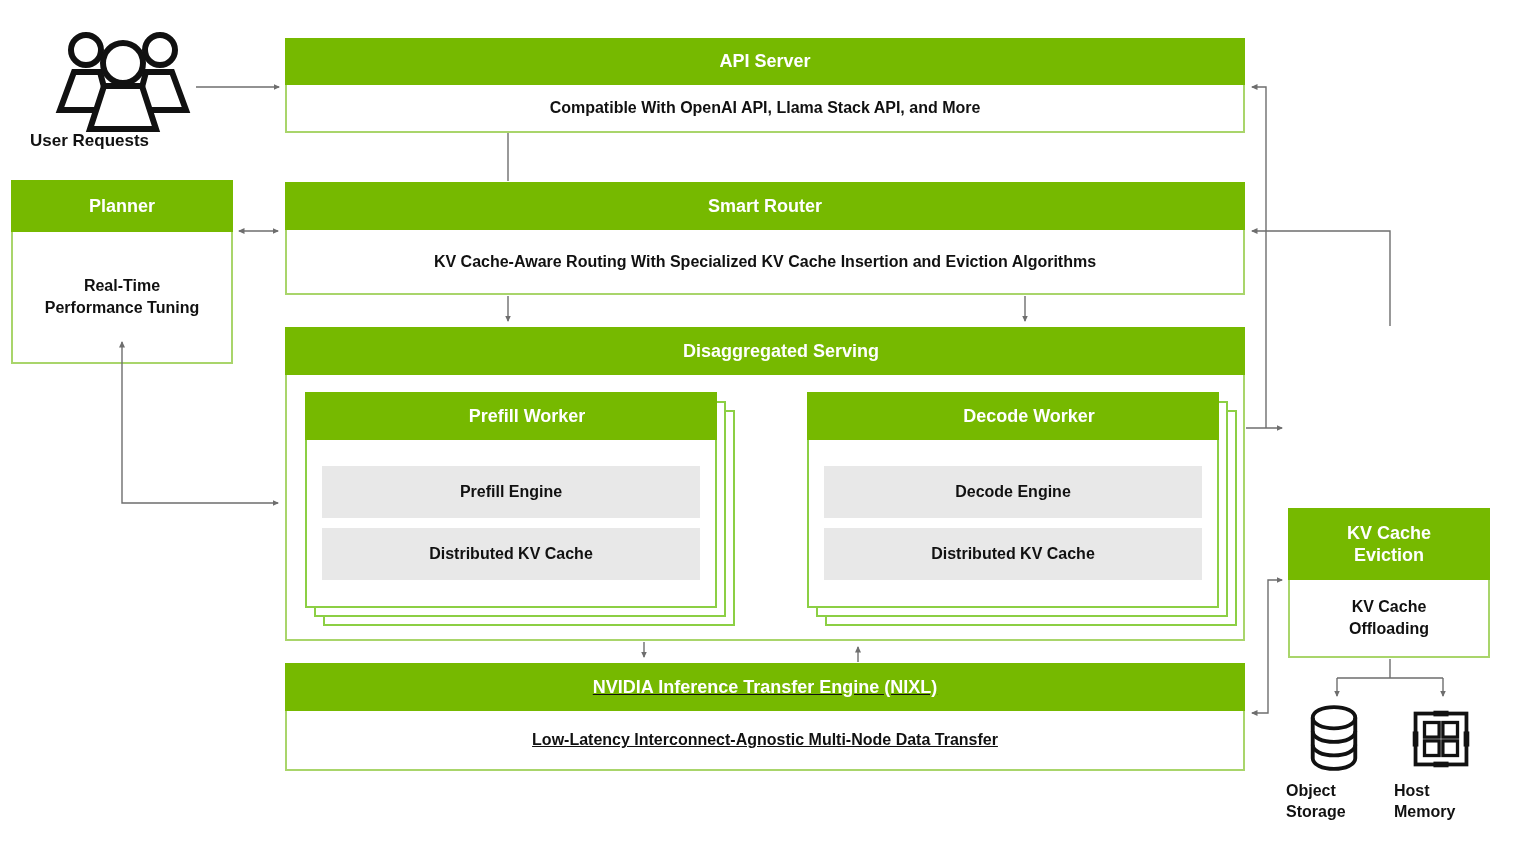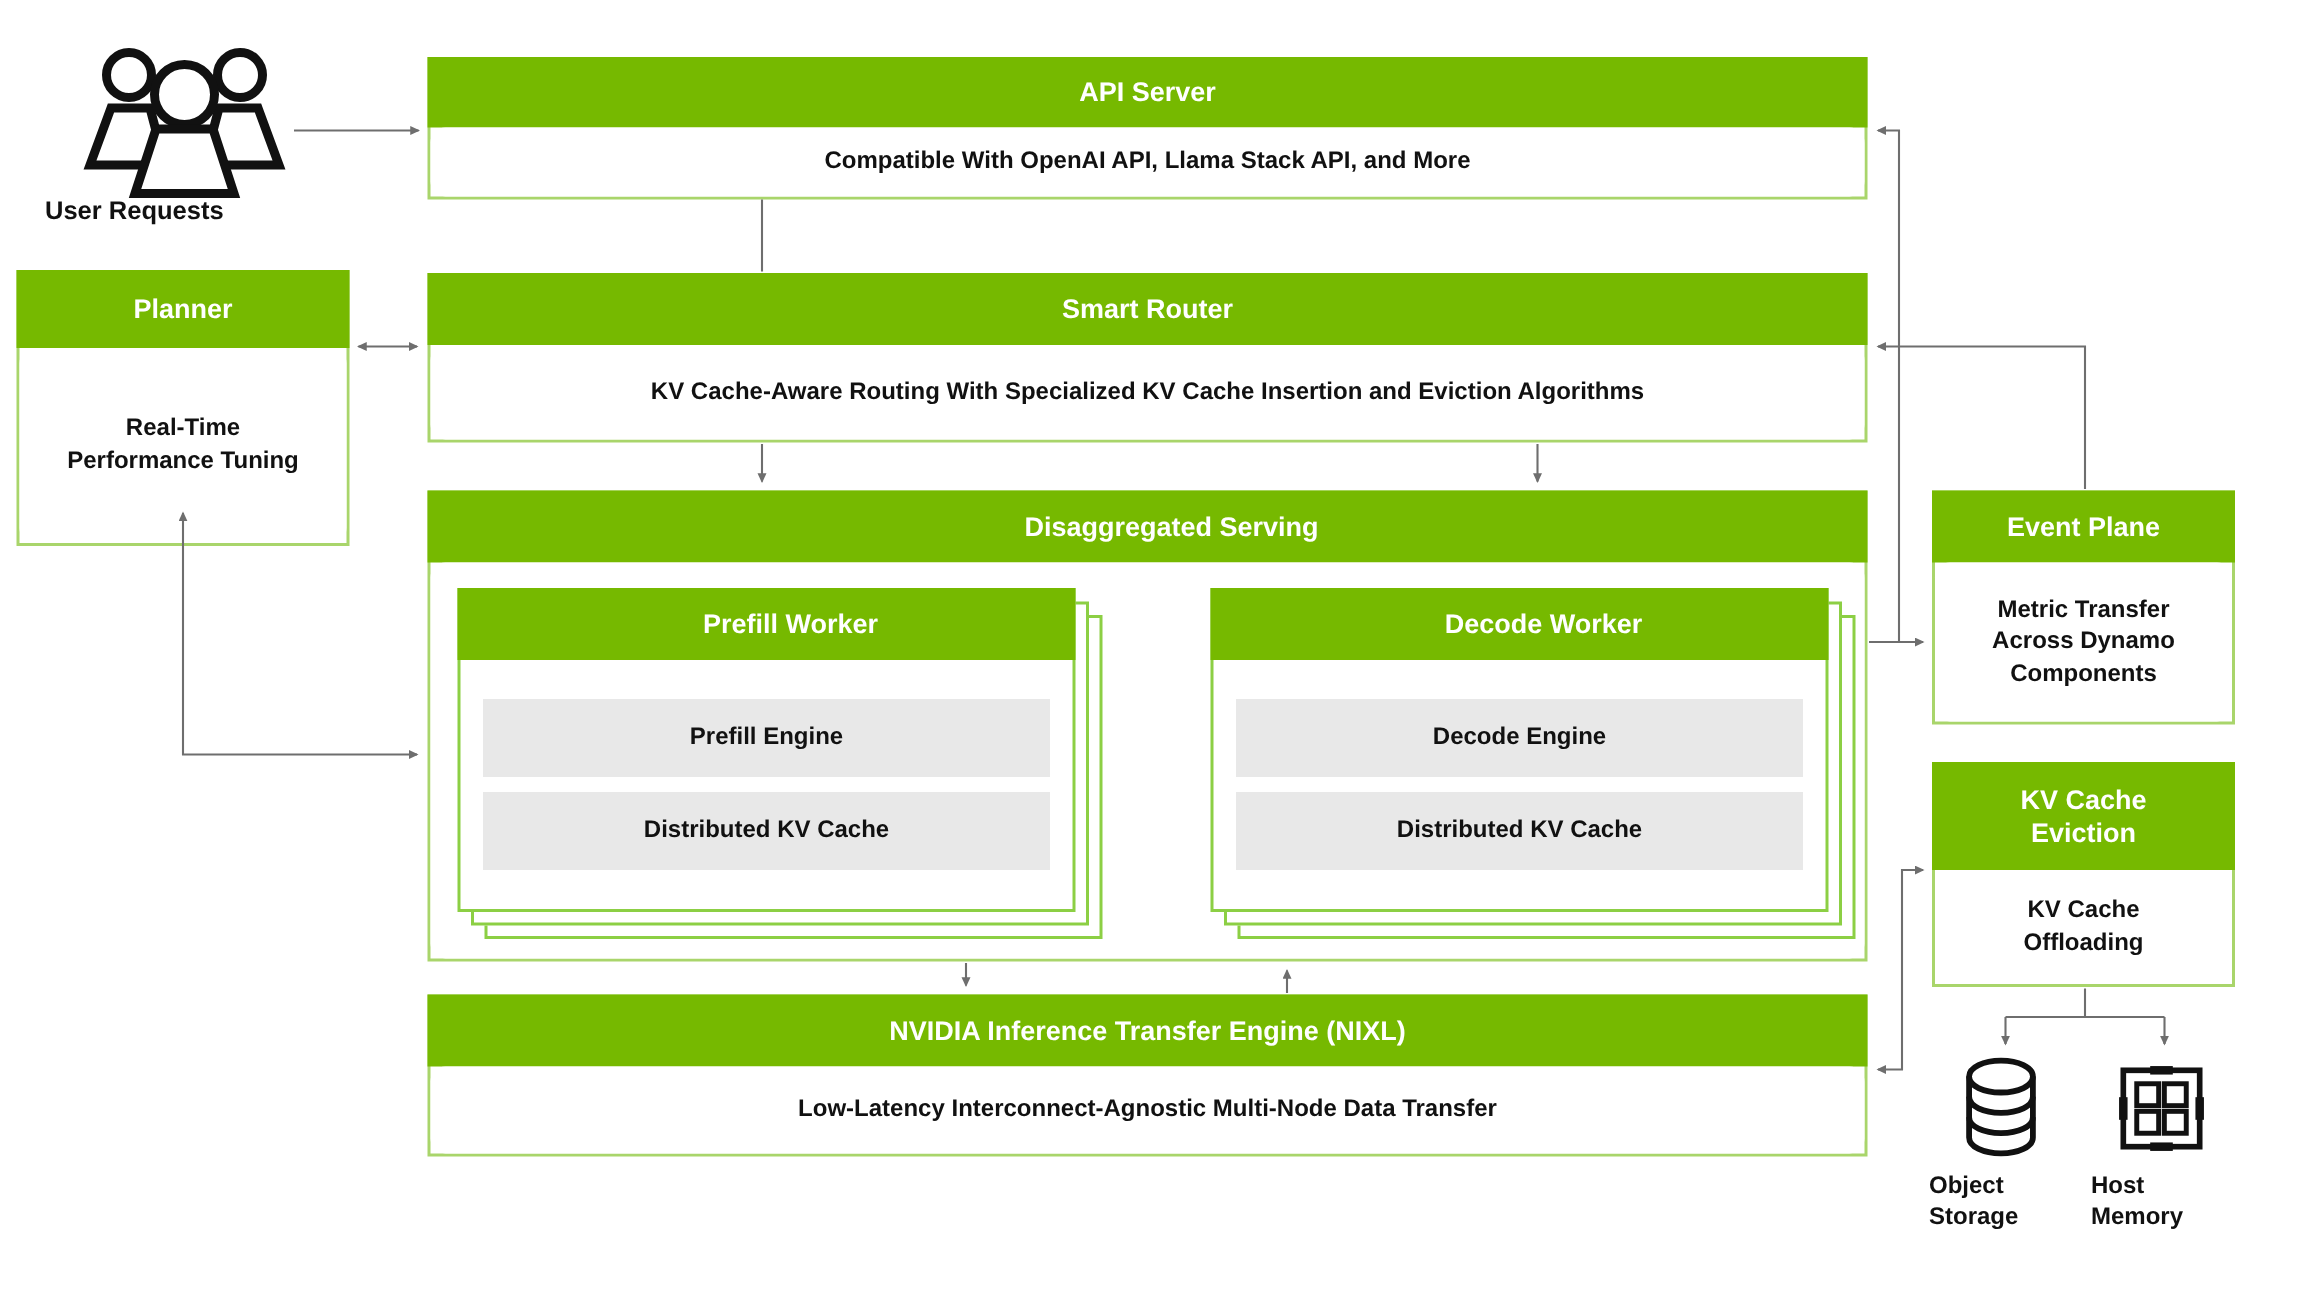--- a/index.html
+++ b/index.html
@@ -8,21 +8,21 @@
     font-family:"Liberation Sans","DejaVu Sans",sans-serif;color:#111;
   }
   .node{position:absolute;border:2px solid #a9d56b;background:#fff;box-sizing:border-box;display:flex;flex-direction:column;}
   .node-header{
     background:#76b900;color:#ffffff;font-weight:700;font-size:18px;
     display:flex;align-items:center;justify-content:center;text-align:center;line-height:1.25;
     margin:-2px -2px 0 -2px;flex:0 0 auto;
   }
   .node-body{
     flex:1 1 auto;display:flex;align-items:center;justify-content:center;text-align:center;
-    font-weight:700;font-size:16px;color:#111;line-height:1.35;padding:4px 14px;background:#fff;border-radius:10px;
+    font-weight:700;font-size:16px;color:#111;line-height:1.35;padding:4px 14px;background:#fff;
   }
   .ghost{position:absolute;border:2px solid #8ccf44;background:#ffffff;box-sizing:border-box;}
   .card{position:absolute;border:2px solid #8ccf44;background:#ffffff;box-sizing:border-box;}
   .card .node-header{height:48px;font-size:18px;margin:-2px -2px 0 -2px;padding-left:32px;}
   .graybox{
     position:absolute;background:#e8e8e8;display:flex;align-items:center;justify-content:center;
     font-weight:700;font-size:16px;color:#111;text-align:center;
   }
   .caption{
     position:absolute;font-weight:700;font-size:17px;color:#111;text-align:left;line-height:1.3;
@@ -78,31 +78,27 @@
   <div class="graybox" style="left:322px;top:528px;width:378px;height:52px;">Distributed KV Cache</div>
 
   <div class="ghost" style="left:825px;top:410px;width:412px;height:216px;"></div>
   <div class="ghost" style="left:816px;top:401px;width:412px;height:216px;"></div>
   <div class="card" style="left:807px;top:392px;width:412px;height:216px;">
     <div class="node-header">Decode Worker</div>
   </div>
   <div class="graybox" style="left:824px;top:466px;width:378px;height:52px;">Decode Engine</div>
   <div class="graybox" style="left:824px;top:528px;width:378px;height:52px;">Distributed KV Cache</div>
 
-  <div class="node" style="left:1288px;top:327px;width:202px;height:156px;">
-    <div class="node-header" style="height:48px;">Event Plane</div>
-    <div class="node-body" style="padding:4px 18px;">Metric Transfer Across Dynamo Components</div>
-  </div>
 
   <div class="node" style="left:1288px;top:508px;width:202px;height:150px;">
     <div class="node-header" style="height:72px;padding:0 34px;">KV Cache Eviction</div>
     <div class="node-body" style="padding:4px 38px;">KV Cache Offloading</div>
   </div>
 
-  <div class="node" style="left:285px;top:663px;width:960px;height:108px;">
+  <div class="node" style="left:285px;top:663px;width:960px;height:108px;text-decoration:underline;">
     <div class="node-header" style="height:48px;">NVIDIA Inference Transfer Engine (NIXL)</div>
     <div class="node-body">Low-Latency Interconnect-Agnostic Multi-Node Data Transfer</div>
   </div>
 
   <div class="iconwrap" style="left:1305px;top:704px;width:58px;height:68px;">
     <svg width="58" height="68" viewBox="0 0 60 70">
       <g stroke="#111" stroke-width="4" fill="none">
         <path d="M8,14 C8,7.5 18,3 30,3 C42,3 52,7.5 52,14 V56 C52,62.5 42,67 30,67 C18,67 8,62.5 8,56 Z"></path>
         <path d="M8,14 C8,20.5 18,25 30,25 C42,25 52,20.5 52,14"></path>
         <path d="M8,28 C8,34.5 18,39 30,39 C42,39 52,34.5 52,28"></path>

